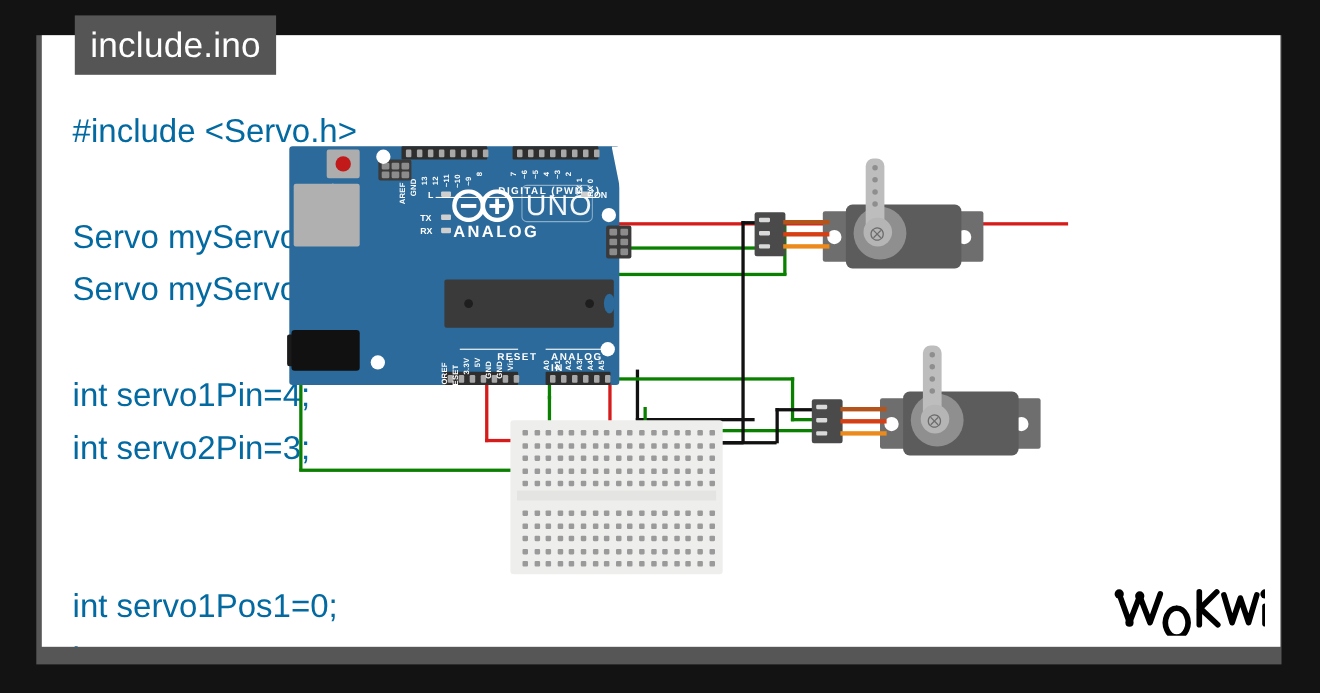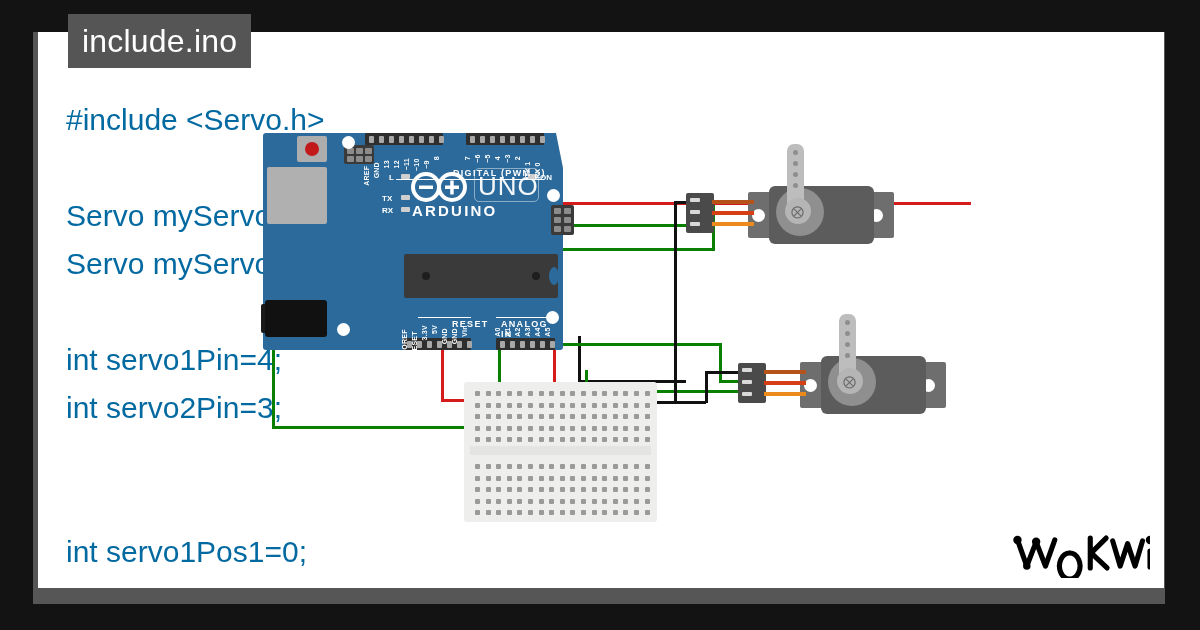--- a/index.html
+++ b/index.html
@@ -271,21 +271,21 @@
 
       <div class="logo-inf" style="left:148px;top:39px;">
         <svg width="56" height="30" viewBox="0 0 56 30">
           <circle cx="15" cy="15" r="13" fill="none" stroke="#ffffff" stroke-width="4"></circle>
           <circle cx="41" cy="15" r="13" fill="none" stroke="#ffffff" stroke-width="4"></circle>
           <rect x="8" y="13.5" width="14" height="3.5" fill="#ffffff"></rect>
           <rect x="34" y="13.5" width="14" height="3.5" fill="#ffffff"></rect>
           <rect x="39.2" y="8.5" width="3.5" height="14" fill="#ffffff"></rect>
         </svg>
       </div>
-      <div class="arduino-word" style="left:149px;top:69px;">ARDUINO</div>
+      <div class="arduino-word" style="left:149px;top:69px;">ANALOG</div>
       <div class="uno-box" style="left:211px;top:35px;"></div>
       <div class="uno-word" style="left:215px;top:38px;">UNO</div>
 
       <div class="led-label" style="left:126px;top:40px;">L</div>
       <div class="led" style="left:138px;top:41px;"></div>
       <div class="led-label" style="left:119px;top:61px;">TX</div>
       <div class="led" style="left:138px;top:62px;"></div>
       <div class="led-label" style="left:119px;top:73px;">RX</div>
       <div class="led" style="left:138px;top:74px;"></div>
       <div class="led" style="left:265px;top:41px;"></div>

